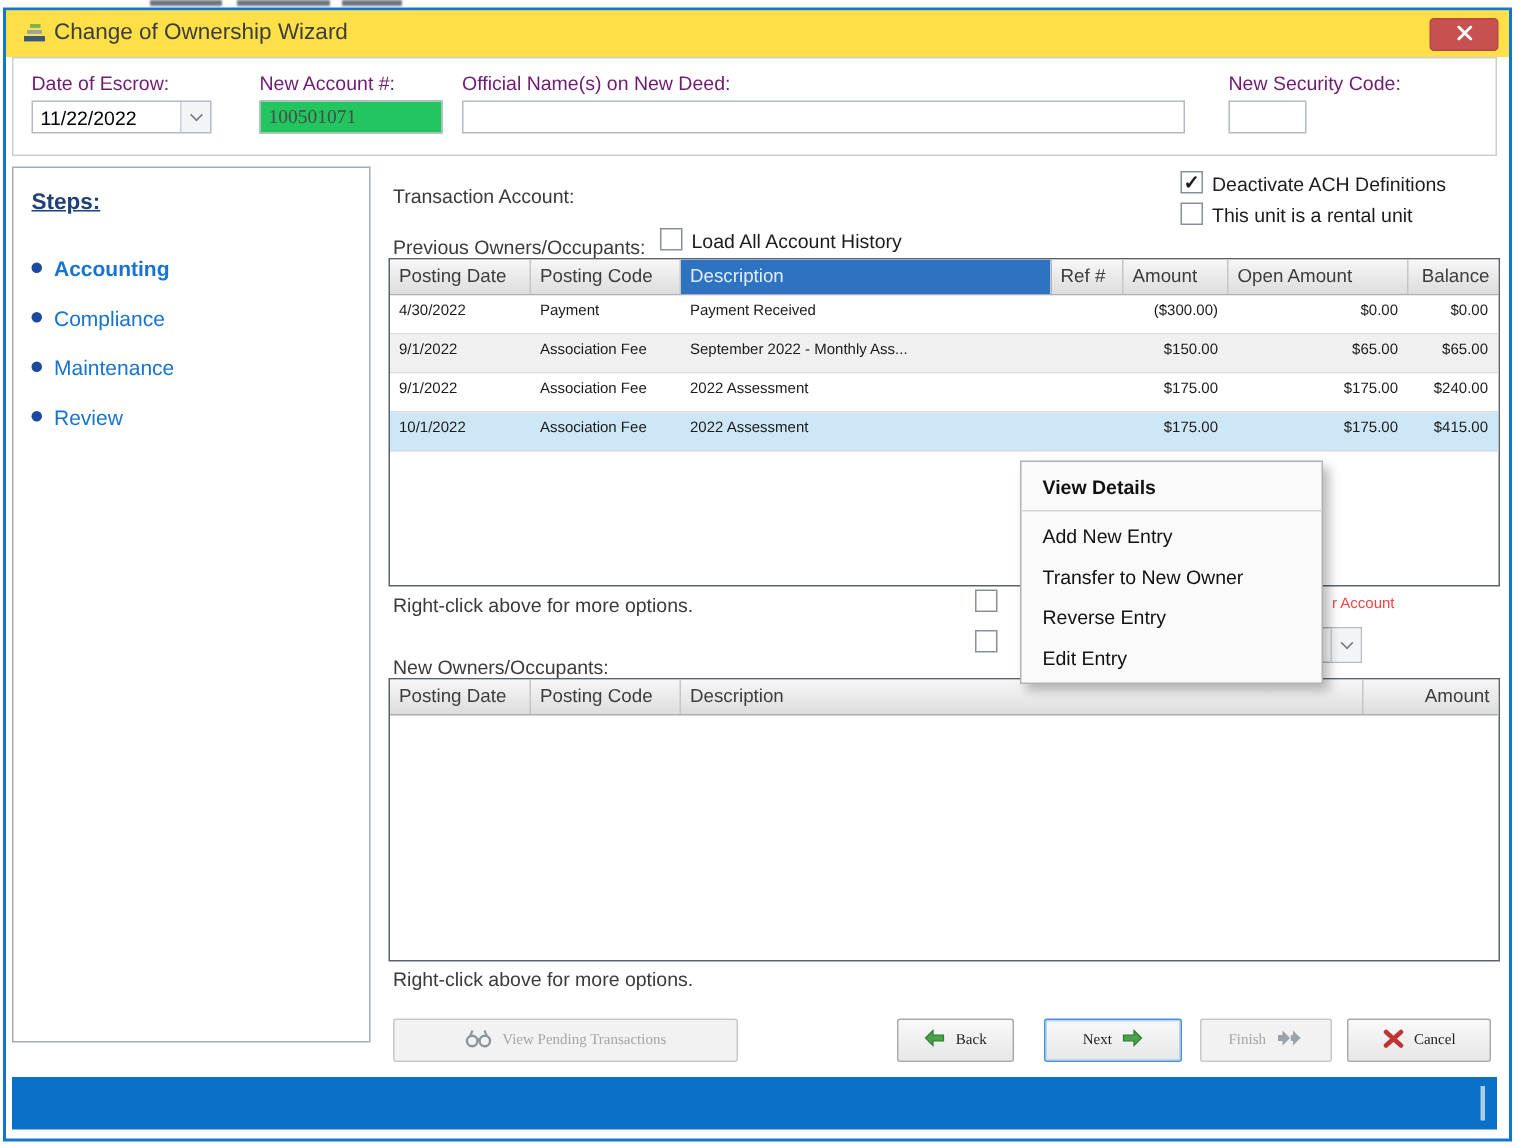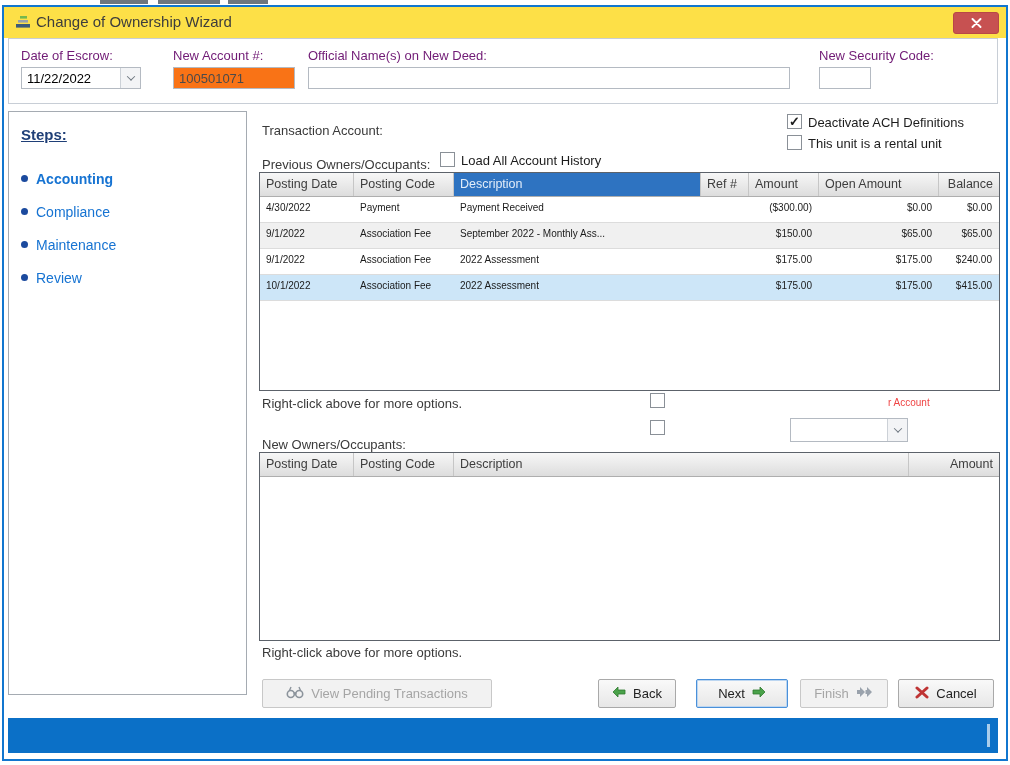--- a/index.html
+++ b/index.html
@@ -16,21 +16,21 @@
   
   .titlebar { position:absolute; left:0; top:0; width:100%; height:31px; background:#fde047; }
   .app-icon { position:absolute; left:10px; top:8px; }
   .title-text { position:absolute; left:32px; top:6px; font-size:15px; color:#3d3d3d; }
   .close-btn { position:absolute; right:7px; top:5px; width:46px; height:22px; background:#c75151; border:1px solid #b84747; border-radius:3px; display:flex; align-items:center; justify-content:center; cursor:default; }
 
   
   .groupbox { position:absolute; left:4px; top:31px; width:990px; height:66px; border:1px solid #c8ced6; background:#fff; }
   .fld-label { position:absolute; font-size:13px; color:#701a75; white-space:nowrap; }
   .inputbox { position:absolute; height:22px; border:1px solid #b4bac2; background:#fff; font-size:13px; color:#222; display:flex; align-items:center; padding-left:5px; }
-  .inputbox.readonly { background:#f97316; color:#4a4a4a; }
+  .inputbox.readonly { background:#22c55e; color:#4a4a4a;font-family:Liberation Serif, serif; }
   .combo { position:absolute; height:22px; border:1px solid #b4bac2; background:#fff; display:flex; align-items:center; }
   .combo .combo-val { flex:1; font-size:13px; color:#000000; padding-left:5px; }
   .combo .combo-btn { width:20px; height:100%; border-left:1px solid #ccd1d7; background:#f3f4f6; display:flex; align-items:center; justify-content:center; }
   .chev { display:inline-block; width:6px; height:6px; border-right:1.6px solid #6e7780; border-bottom:1.6px solid #6e7780; transform:rotate(45deg) translate(-1px,-1px); }
 
   
   .steps-panel { position:absolute; left:4px; top:104px; width:239px; height:584px; border:1px solid #a5abb2; background:#fff; }
   .steps-heading { position:absolute; left:12px; top:14px; font-size:15px; font-weight:bold; color:#1f3f77; text-decoration:underline; }
   .steps-list { position:absolute; left:12px; top:50px; list-style:none; }
   .step-item { display:flex; align-items:center; gap:8px; height:33px; cursor:default; }
@@ -68,21 +68,21 @@
   .ctx-item.default { font-weight:bold; }
   .ctx-sep { height:1px; background:#d6d6d6; margin:2px 0 3px 0; }
 
   
   .frag-link { position:absolute; font-size:10px; color:#ef4444; white-space:nowrap; z-index:10; }
   .frag-combo { position:absolute; left:786px; top:411px; width:118px; height:24px; border:1px solid #b4bac2; background:#fff; z-index:10; display:flex; }
   .frag-combo .spacer { flex:1; }
   .frag-combo .combo-btn { width:20px; border-left:1px solid #ccd1d7; background:#f3f4f6; display:flex; align-items:center; justify-content:center; }
 
   
-  .btn { position:absolute; height:29px; border:1px solid #a9a9a9; border-radius:2px; background:linear-gradient(#f9f9f9,#e7e7e7); font-size:13px; color:#222; display:flex; align-items:center; justify-content:center; gap:7px; cursor:default; }
+  .btn { position:absolute; height:29px; border:1px solid #a9a9a9; border-radius:2px; background:linear-gradient(#f9f9f9,#e7e7e7); font-size:10px; color:#222; display:flex; align-items:center; justify-content:center; gap:7px; cursor:default;font-family:Liberation Serif, serif; }
   .btn.disabled { color:#a5a5a5; background:#f2f2f2; border-color:#c8c8c8; }
   .btn.focus { border:1px solid #4a90d9; box-shadow:inset 0 0 0 1px #bcd6f1; }
 
   
   .statusbar { position:absolute; left:4px; top:711px; width:990px; height:35px; background:#0b70c7; }
   .grip { position:absolute; right:8px; top:6px; width:3px; height:23px; background:rgba(255,255,255,.65); }
 </style>
 </head>
 <body>
 
@@ -235,20 +235,28 @@
     <div class="grid-head">
       <div class="gh c0">Posting Date</div>
       <div class="gh c1">Posting Code</div>
       <div class="gh c2">Description</div>
       <div class="gh c3">Amount</div>
     </div>
   </div>
 
   <span class="plain-label" style="left:258px;top:638px;">Right-click above for more options.</span>
 
+  <div class="ctx-menu">
+    <div class="ctx-item default">View Details</div>
+    <div class="ctx-sep"></div>
+    <div class="ctx-item">Add New Entry</div>
+    <div class="ctx-item">Transfer to New Owner</div>
+    <div class="ctx-item">Reverse Entry</div>
+    <div class="ctx-item">Edit Entry</div>
+  </div>
 
   <div class="btn disabled" style="left:258px;top:672px;width:230px;">
     <span>
       <svg width="18" height="14" viewBox="0 0 18 14">
         <circle cx="4.8" cy="9" r="3.5" fill="none" stroke="#8c949c" stroke-width="1.6"></circle>
         <circle cx="13.2" cy="9" r="3.5" fill="none" stroke="#8c949c" stroke-width="1.6"></circle>
         <path d="M3.4 5.8 L5 2 M14.6 5.8 L13 2 M7.5 8 h3" fill="none" stroke="#8c949c" stroke-width="1.4"></path>
       </svg>
     </span>
     <span>View Pending Transactions</span>

